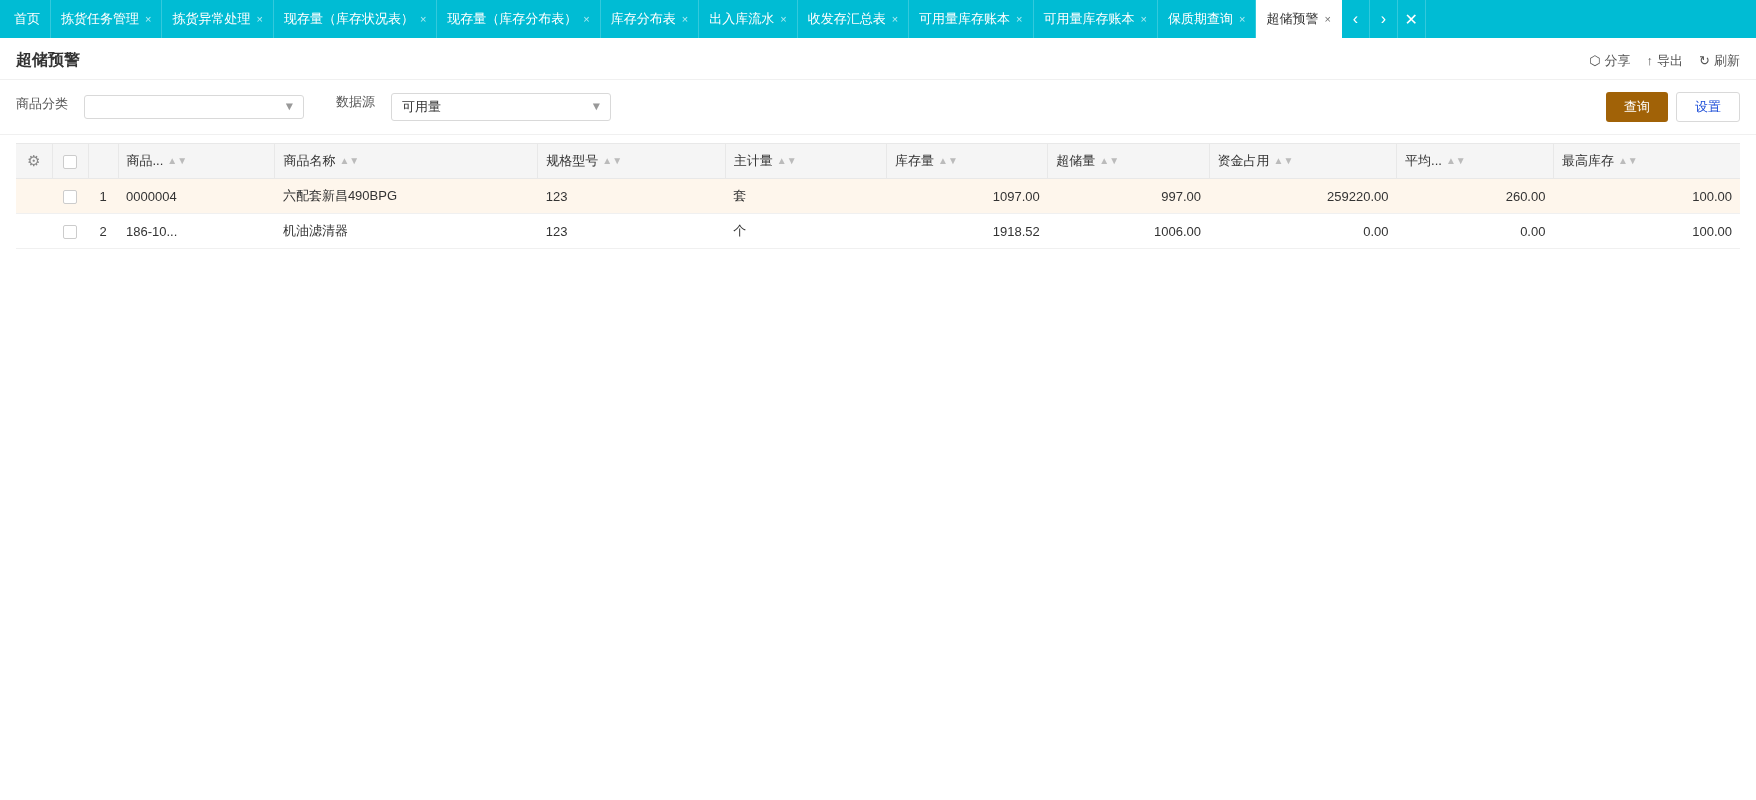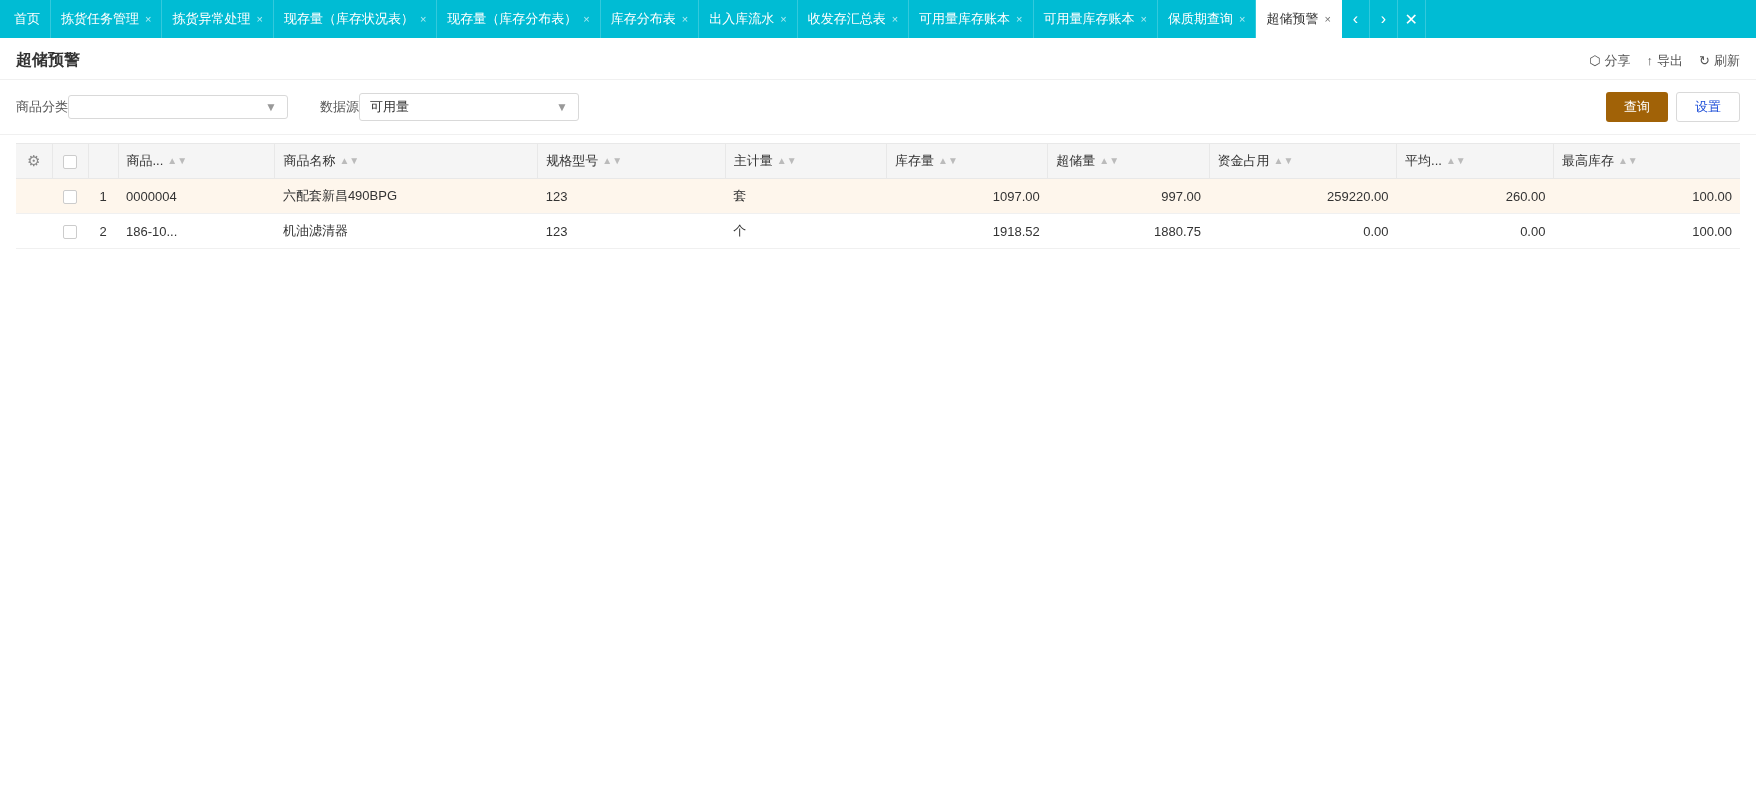--- a/index.html
+++ b/index.html
@@ -77,22 +77,23 @@
     
     .filter-bar {
       display: flex;
       align-items: center;
       padding: 12px 16px;
       gap: 32px;
       border-bottom: 1px solid #f0f0f0;
     }
     .filter-group {
       display: flex;
-      align-items: center;
-      gap: 0;
+      align-items: flex-start;
+      gap: 16px;
+      font-family: Liberation Mono, monospace;
     }
     .filter-label {
       color: #555;
       font-size: 13px;
       white-space: nowrap;
     }
     .filter-select {
       display: flex;
       align-items: center;
       border: 1px solid #d9d9d9;
@@ -370,20 +371,20 @@
         <td class="td-center"></td>
         <td class="td-center">
           <div class="cb"></div>
         </td>
         <td class="td-center">2</td>
         <td>186-10...</td>
         <td>机油滤清器</td>
         <td>123</td>
         <td>个</td>
         <td class="td-number">1918.52</td>
-        <td class="td-number">1880.75</td>
+        <td class="td-number">1006.00</td>
         <td class="td-number">0.00</td>
         <td class="td-number">0.00</td>
         <td class="td-number">100.00</td>
       </tr>
     </tbody>
   </table>
 </div>
 
 </body></html>

